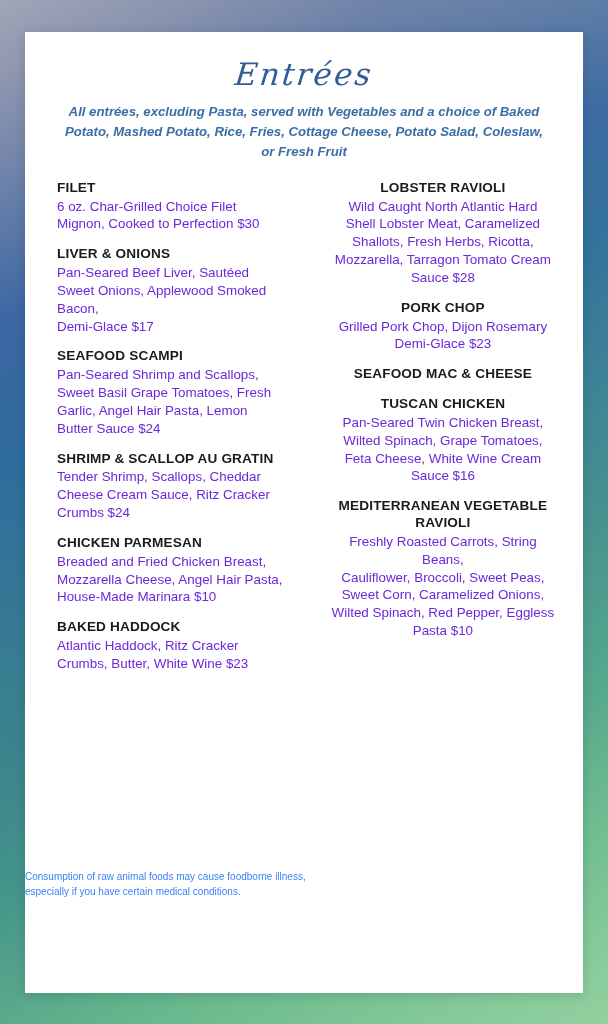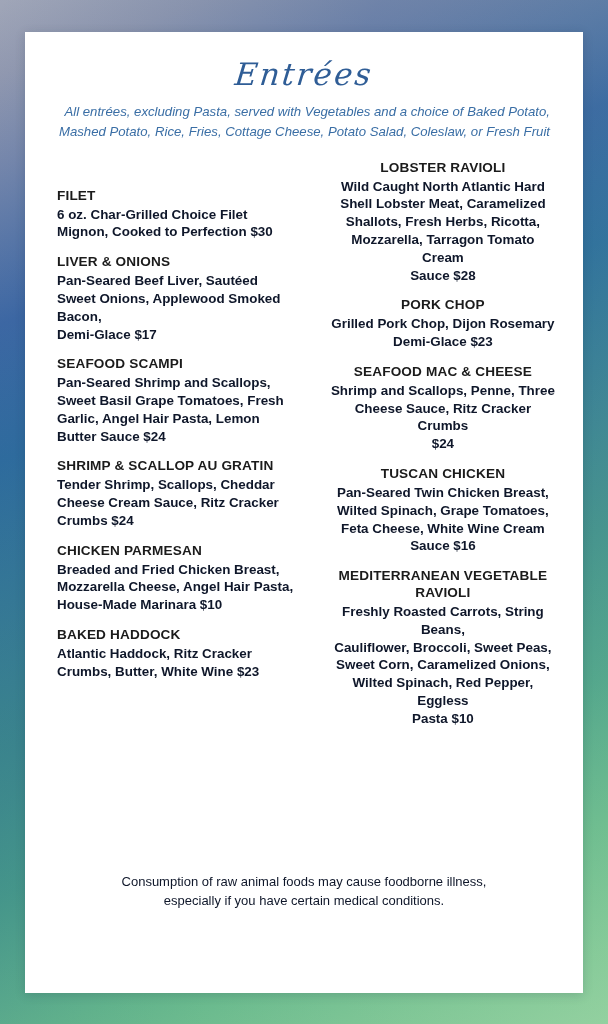--- a/index.html
+++ b/index.html
@@ -66,74 +66,73 @@
     font-family: "DejaVu Serif", serif;
     font-style: italic;
     font-weight: 400;
     font-size: 31px;
     letter-spacing: 2.2px;
     margin: 26px 0 0 0;
     line-height: 1.05;
     transform: skewX(-6deg);
   }
   .menu-subtitle {
-    text-align: right;
+    text-align: center;
     color: #3a6ea5;
     font-style: italic;
-    font-weight: 400;
+    font-weight: 700;
     font-size: 13.2px;
     line-height: 1.52;
     margin: 11px auto 14px auto;
     width: 492px;
   }
 
   
   #columns {
     display: flex;
     margin-top: 18px;
     padding: 0 26px 0 32px;
     box-sizing: border-box;
     align-items: flex-start;
   }
   .col {
     box-sizing: border-box;
   }
-  .col-left  { width: 258px; padding-right: 10px; margin-top: 28px; }
+  .col-left  { width: 258px; padding-right: 10px; }
   .col-right { width: 258px; padding-left: 22px; text-align: center; }
 
   .item { margin-bottom: 13px; }
   .item:last-child { margin-bottom: 0; }
 
   .item-name {
     font-weight: 700;
     font-size: 13.6px;
     color: #1b1b1b;
     line-height: 1.24;
     letter-spacing: 0.15px;
     margin: 0 0 1px 0;
   }
   .item-desc {
-    font-weight: 700;
+    font-weight: 400;
     font-size: 13.4px;
-    color: #0f172a;
+    color: #6d28d9;
     line-height: 1.33;
     margin: 0;
     white-space: pre-line;
   }
 
   
   .disclaimer {
     position: absolute;
     left: 0;
     right: 0;
     top: 828px;
-    text-align: center;
-    font-size: 13px;
+    font-size: 10px;
     line-height: 1.46;
-    color: #0f172a;
+    color: #3b82f6;
     white-space: pre-line;
   }
 </style>
 </head>
 <body>
 
 <div id="bg"></div>
 
 <div id="card">
 
@@ -204,23 +203,20 @@
       </div>
 
       <div class="item">
         <div class="item-name">PORK CHOP</div>
         <div class="item-desc">Grilled Pork Chop, Dijon Rosemary
 Demi-Glace $23</div>
       </div>
 
       <div class="item">
         <div class="item-name">SEAFOOD MAC &amp; CHEESE</div>
-        <div class="item-desc">Shrimp and Scallops, Penne, Three
-Cheese Sauce, Ritz Cracker Crumbs
-$24</div>
       </div>
 
 
       <div class="item">
         <div class="item-name">TUSCAN CHICKEN</div>
         <div class="item-desc">Pan-Seared Twin Chicken Breast,
 Wilted Spinach, Grape Tomatoes,
 Feta Cheese, White Wine Cream
 Sauce $16</div>
       </div>

